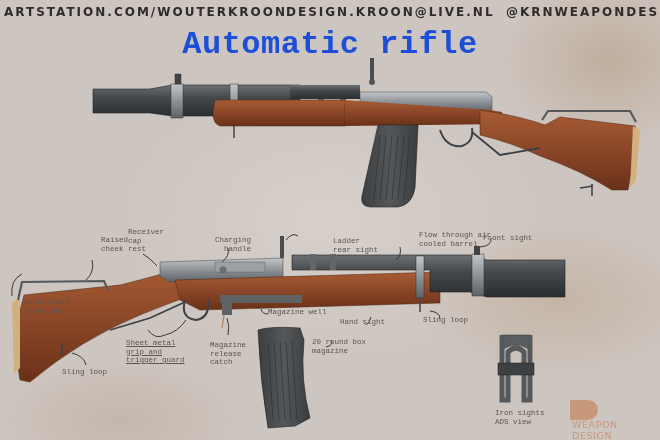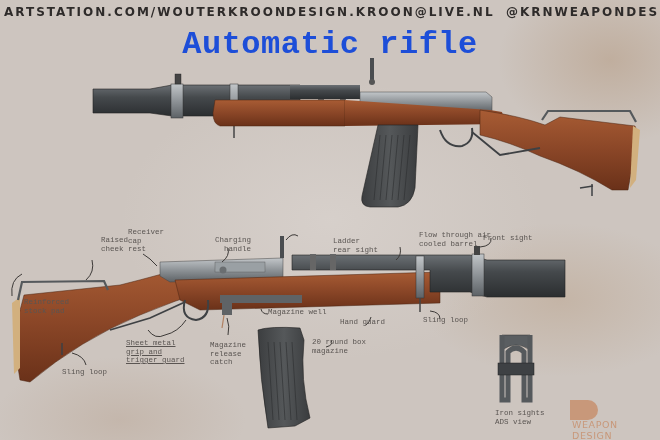--- a/index.html
+++ b/index.html
@@ -167,21 +167,21 @@
 <div class="lbl" style="left:128px;top:228px;">Receiver
 cap</div>
 <div class="lbl" style="left:215px;top:236px;text-align:right;">Charging
 handle</div>
 <div class="lbl" style="left:297px;top:237px;margin-left:36px;">Ladder
 rear sight</div>
 <div class="lbl" style="left:379px;top:231px;margin-left:40px;">Flow through air
 cooled barrel</div>
 <div class="lbl" style="left:483px;top:234px;">Front sight</div>
 <div class="lbl" style="left:268px;top:308px;">Magazine well</div>
-<div class="lbl" style="left:340px;top:318px;">Hand guard</div>
+<div class="lbl" style="left:340px;top:318px;">Hand sight</div>
 <div class="lbl" style="left:423px;top:316px;">Sling loop</div>
 <div class="lbl" style="left:126px;top:339px;text-decoration:underline;">Sheet metal
 grip and
 trigger guard</div>
 <div class="lbl" style="left:210px;top:341px;">Magazine
 release
 catch</div>
 <div class="lbl" style="left:312px;top:338px;">20 round box
 magazine</div>
 <div class="lbl" style="left:62px;top:368px;">Sling loop</div>

